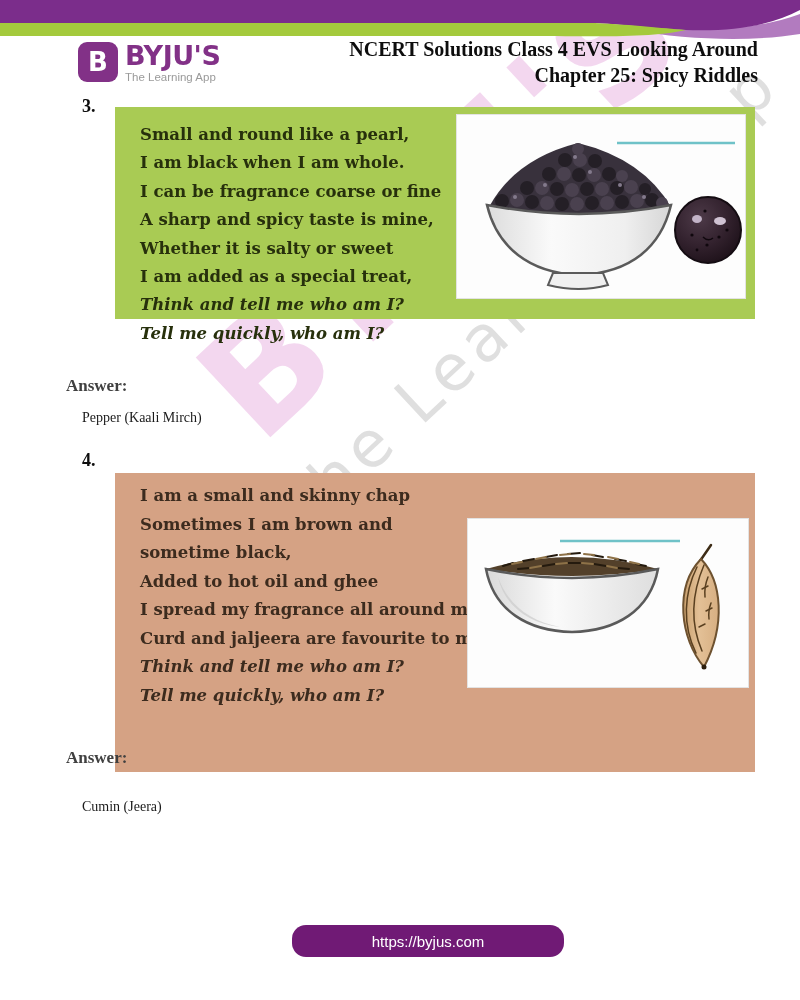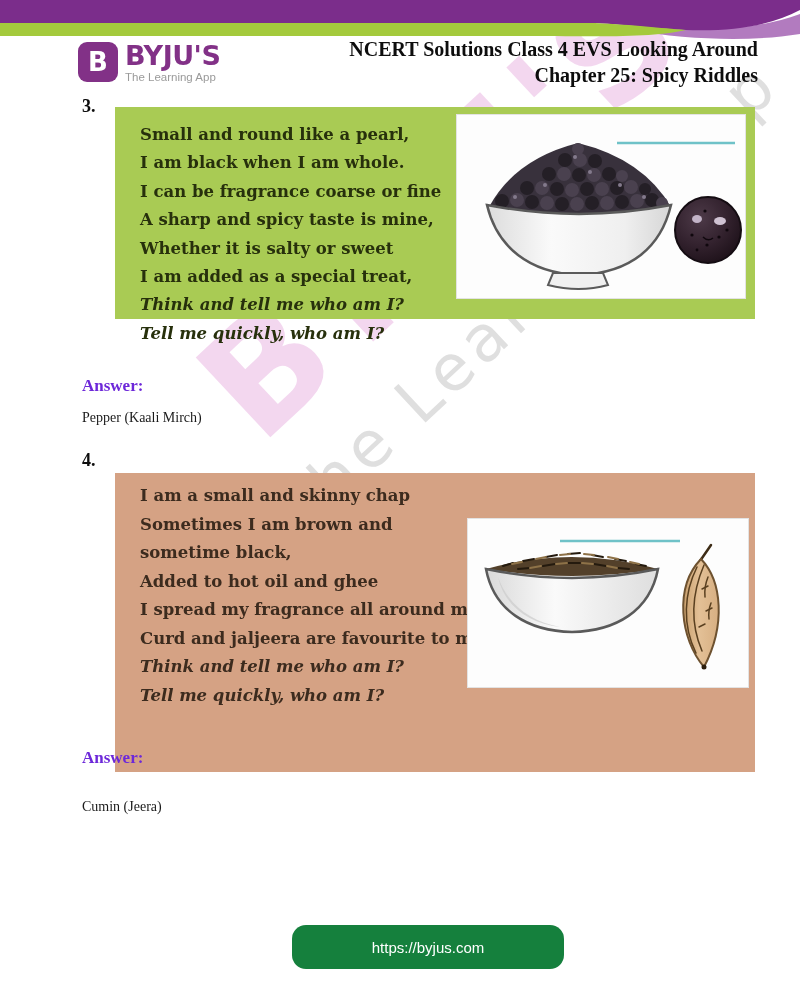--- a/index.html
+++ b/index.html
@@ -43,28 +43,28 @@
   .riddle-box.brown{top:458px;height:299px;background:#d5a284;margin-top:15px;}
   .riddle-lines{position:absolute;left:25px;top:14px;
     font-family:"DejaVu Serif",serif;font-weight:bold;font-size:16.5px;line-height:28.4px;}
   .green .riddle-lines{color:#27300c;}
   .brown .riddle-lines{color:#3c2b1e;top:9px;line-height:28.5px;}
   .riddle-lines .it{font-style:italic;}
   .riddle-img{position:absolute;background:#fdfdfd;box-shadow:0 0 0 1px #e3e3e3;}
   .green .riddle-img{left:342px;top:8px;width:288px;height:183px;}
   .brown .riddle-img{left:353px;top:46px;width:280px;height:168px;}
   
-  .answer-label{position:absolute;left:82px;font-weight:bold;font-size:17px;color:#6d28d9;z-index:2;}
+  .answer-label{position:absolute;left:66px;font-weight:bold;font-size:17px;color:#404040;z-index:2;}
   .answer-text{position:absolute;left:82px;font-size:14px;color:#1a1a1a;z-index:2;}
   .ans1-label{top:376px;} .ans1-text{top:410px;}
   .ans2-label{top:748px;} .ans2-text{top:799px;}
   
   .footer-pill{
-    position:absolute;left:292px;top:925px;width:272px;height:44px;z-index:4;
-    background:#15803d;border-radius:14px;
+    position:absolute;left:292px;top:925px;width:272px;height:32px;z-index:4;
+    background:#701a75;border-radius:14px;
     display:flex;align-items:center;justify-content:center;
     color:#ffffff;font-family:"Liberation Sans",sans-serif;font-size:15px;
     text-decoration:none;
   }
 </style>
 </head>
 <body>
 
 <div class="page">
 

